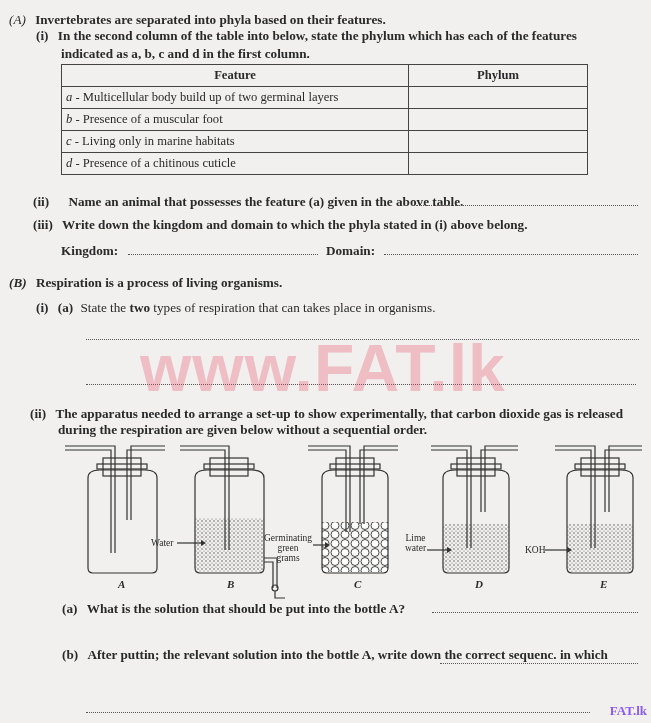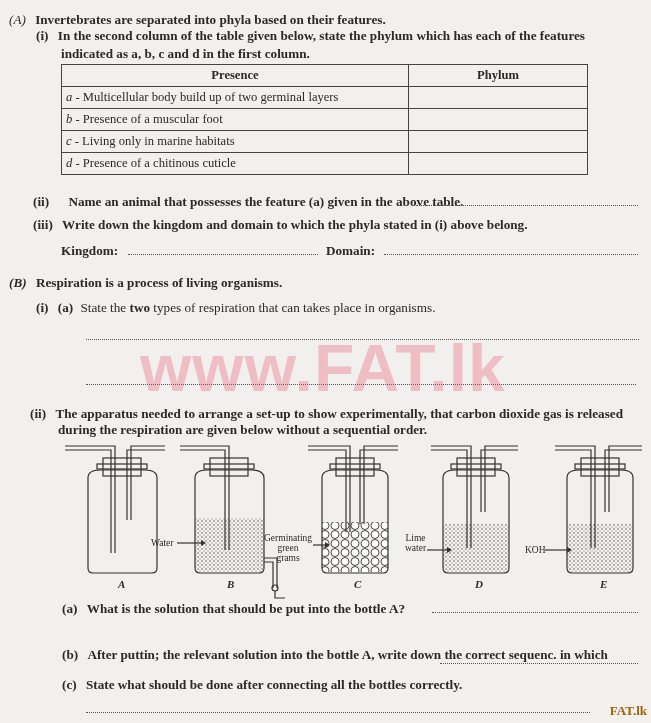--- a/index.html
+++ b/index.html
@@ -25,45 +25,45 @@
   }
   table.feat th { text-align:center; font-weight:bold; }
   table.feat td.phy { width:170px; }
   .watermark {
     position:absolute; left:140px; top:330px; font-family:"Liberation Sans", sans-serif;
     font-size:66px; font-weight:bold; color:rgba(235,80,110,0.32); letter-spacing:1px;
     pointer-events:none;
   }
   .corner {
     position:absolute; right:4px; bottom:4px; font-family:"Liberation Serif", serif;
-    font-weight:bold; color:#a16207; font-size:13px;
+    font-weight:bold; color:#8b5cf6; font-size:13px;
   }
   .diagram { position:absolute; left:55px; top:440px; width:590px; height:160px; }
   .blabel { position:absolute; font-size:11px; font-style:italic; font-weight:bold; }
   .slabel { position:absolute; font-size:9.5px; line-height:10px; text-align:center; }
 </style>
 </head>
 <body>
 
 <div class="page">
 
   <div class="line" style="left:9px;top:12px;">
     <span class="it">(A)</span>
     <span style="margin-left:6px" class="b">Invertebrates are separated into phyla based on their features.</span>
   </div>
   <div class="line b" style="left:36px;top:28px;font-weight:bold;">
     <span>(i)</span>
-    <span style="margin-left:6px">In the second column of the table given below, state the phylum which has each of the features</span>
+    <span style="margin-left:6px">In the second column of the table into below, state the phylum which has each of the features</span>
   </div>
   <div class="line" style="left:61px;top:46px;font-weight:bold;">indicated as a, b, c and d in the first column.</div>
 
   <table class="feat">
     <thead>
       <tr>
-        <th>Presence</th>
+        <th>Feature</th>
         <th>Phylum</th>
       </tr>
     </thead>
     <tbody>
       <tr>
         <td><i>a</i><span> - Multicellular body build up of two germinal layers</span></td>
         <td class="phy"></td>
       </tr>
       <tr>
         <td><i>b</i><span> - Presence of a muscular foot</span></td>
@@ -210,21 +210,17 @@
     <span style="margin-left:6px">What is the solution that should be put into the bottle A?</span>
   </div>
   <div class="dotline" style="left:432px;top:612px;width:206px;"></div>
 
   <div class="line" style="left:62px;top:627px;font-weight:bold;margin-top:20px;">
     <span>(b)</span>
     <span style="margin-left:6px">After puttin; the relevant solution into the bottle A, write down the correct sequenc. in which</span>
   </div>
   <div class="dotline" style="left:440px;top:663px;width:198px;"></div>
 
-  <div class="line" style="left:62px;top:677px;font-weight:bold;">
-    <span>(c)</span>
-    <span style="margin-left:6px">State what should be done after connecting all the bottles correctly.</span>
-  </div>
   <div class="dotline" style="left:86px;top:712px;width:504px;"></div>
 
   <div class="watermark">www.FAT.lk</div>
   <div class="corner">FAT.lk</div>
 </div>
 
 </body></html>

